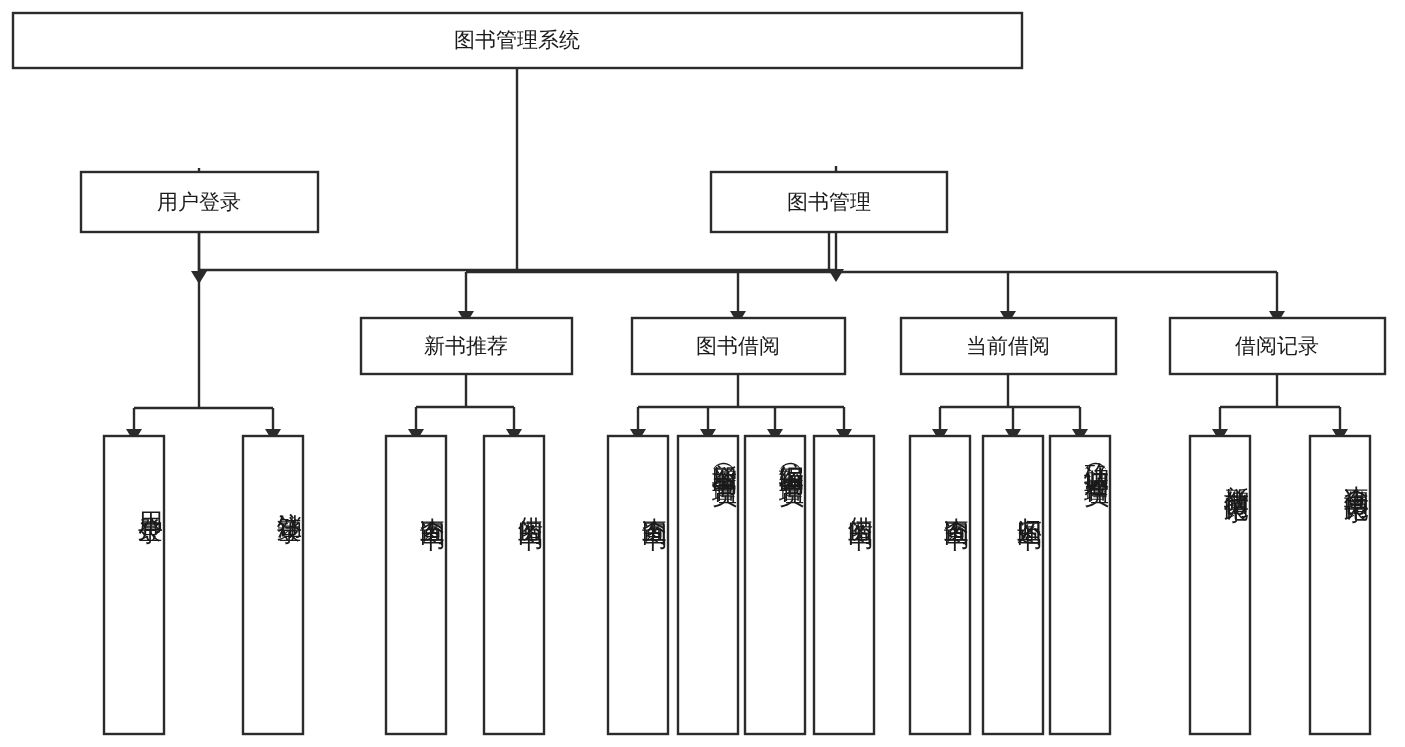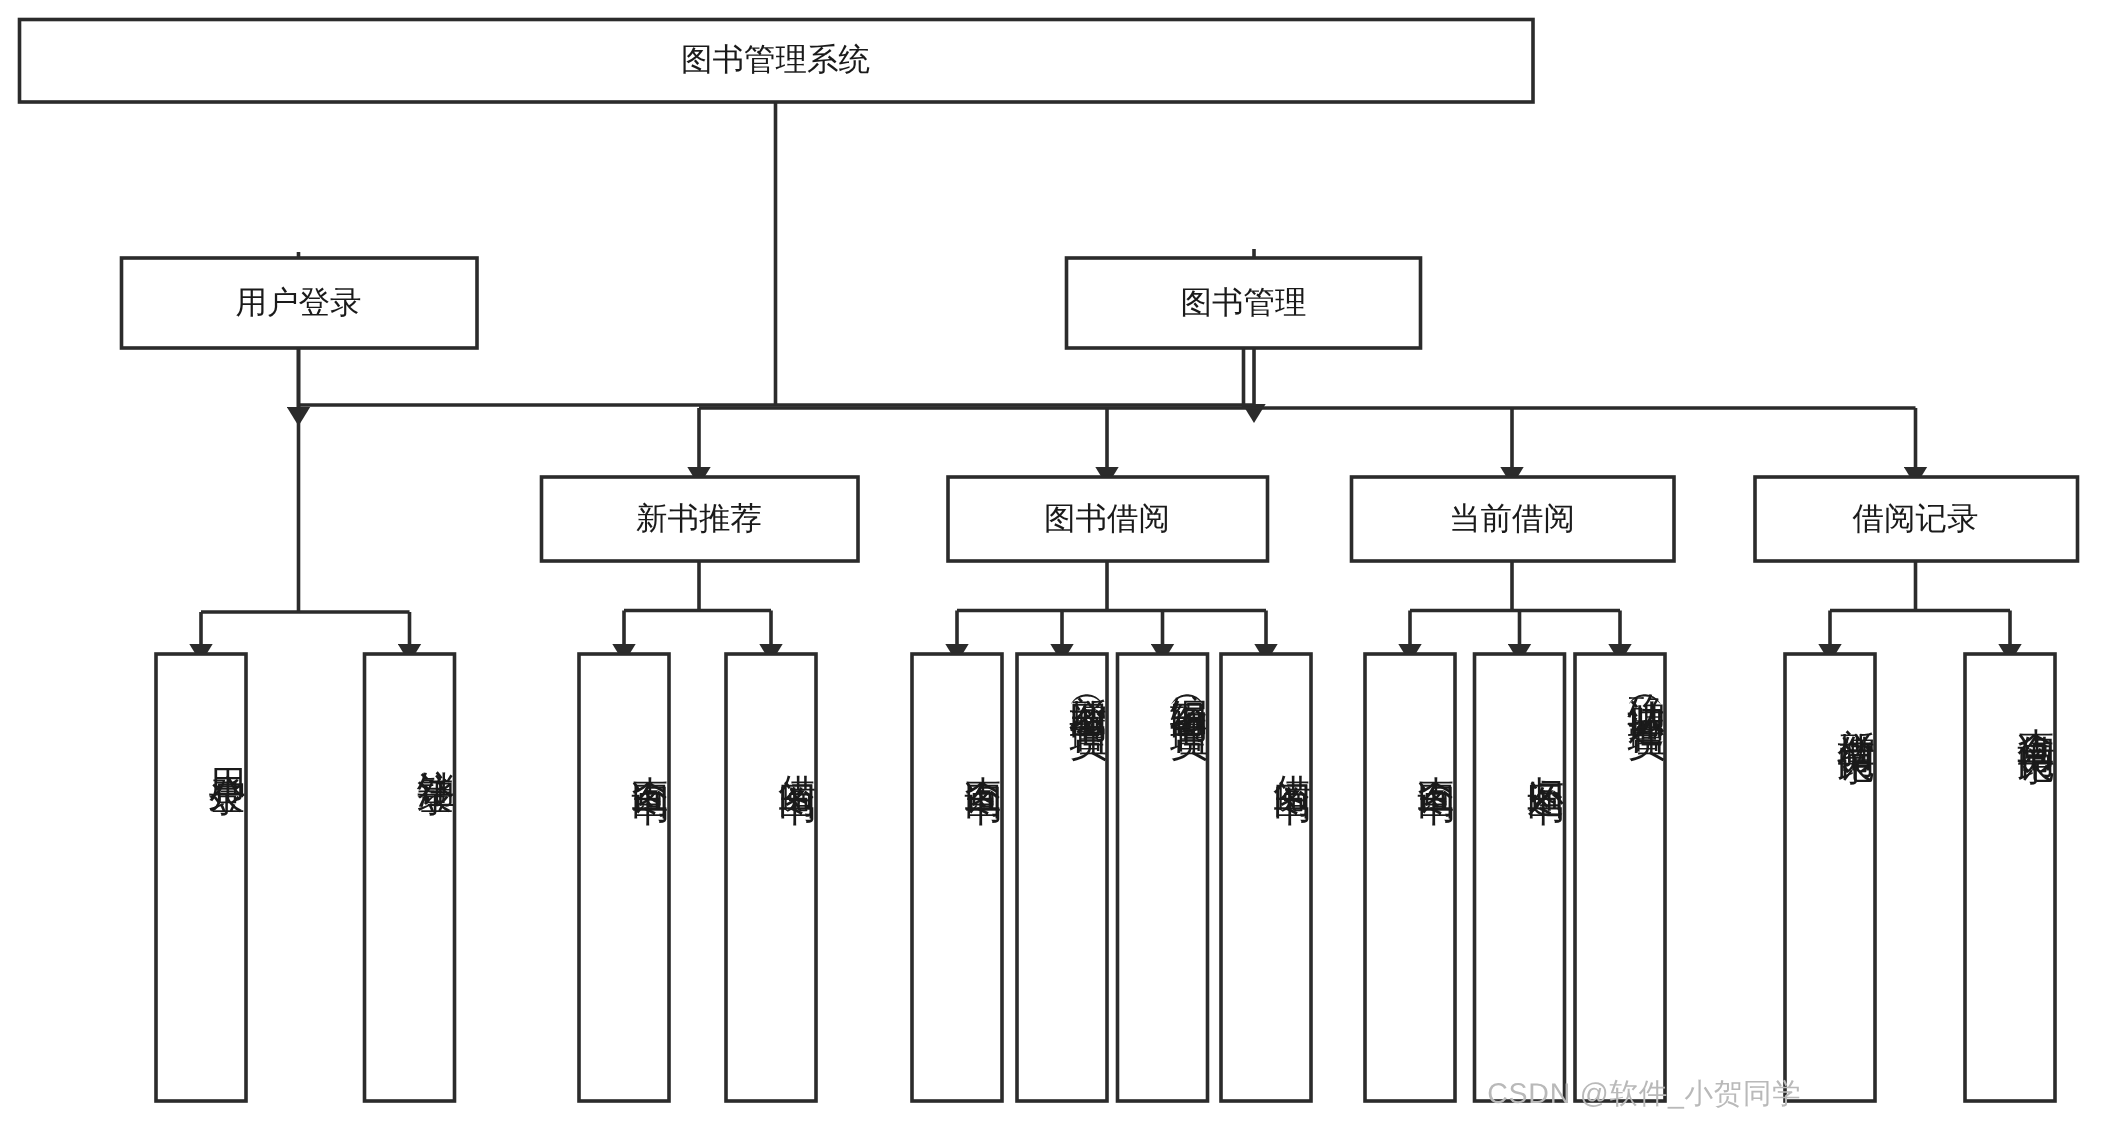--- a/index.html
+++ b/index.html
@@ -201,14 +201,13 @@
   <div class="leaf-label-wrap" style="left:608px; top:497px;  width:60px;">查询图书</div>
   <div class="leaf-label-wrap" style="left:678px; top:443px;  width:60px;">新增图书（管理员）</div>
   <div class="leaf-label-wrap" style="left:745px; top:443px;  width:60px;">编辑图书（管理员）</div>
   <div class="leaf-label-wrap" style="left:814px; top:497px;  width:60px;">借阅图书</div>
   <div class="leaf-label-wrap" style="left:910px; top:497px;  width:60px;">查询图书</div>
   <div class="leaf-label-wrap" style="left:983px; top:497px;  width:60px;">归还图书</div>
   <div class="leaf-label-wrap" style="left:1050px; top:443px; width:60px;">确认归还（管理员）</div>
   <div class="leaf-label-wrap" style="left:1190px; top:465px; width:60px;">新增借阅记录</div>
   <div class="leaf-label-wrap" style="left:1310px; top:465px; width:60px;">查询借阅记录</div>
 
-  <div class="watermark">CSDN @软件_小贺同学</div>
 </div>
 
 </body></html>

